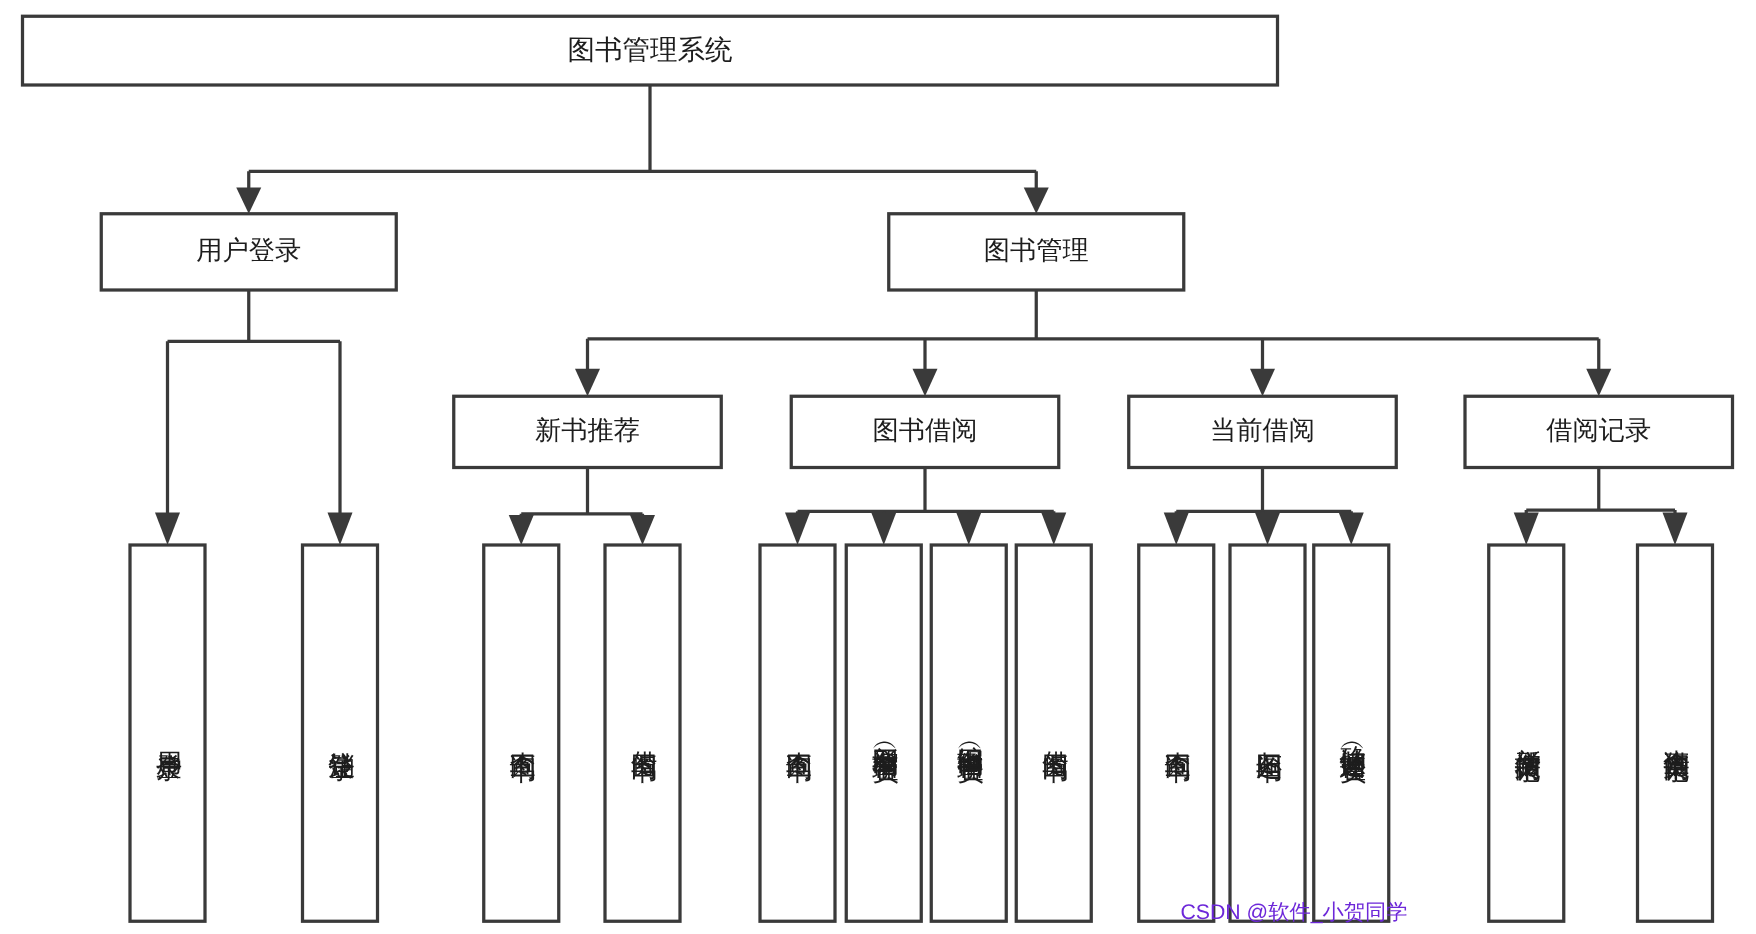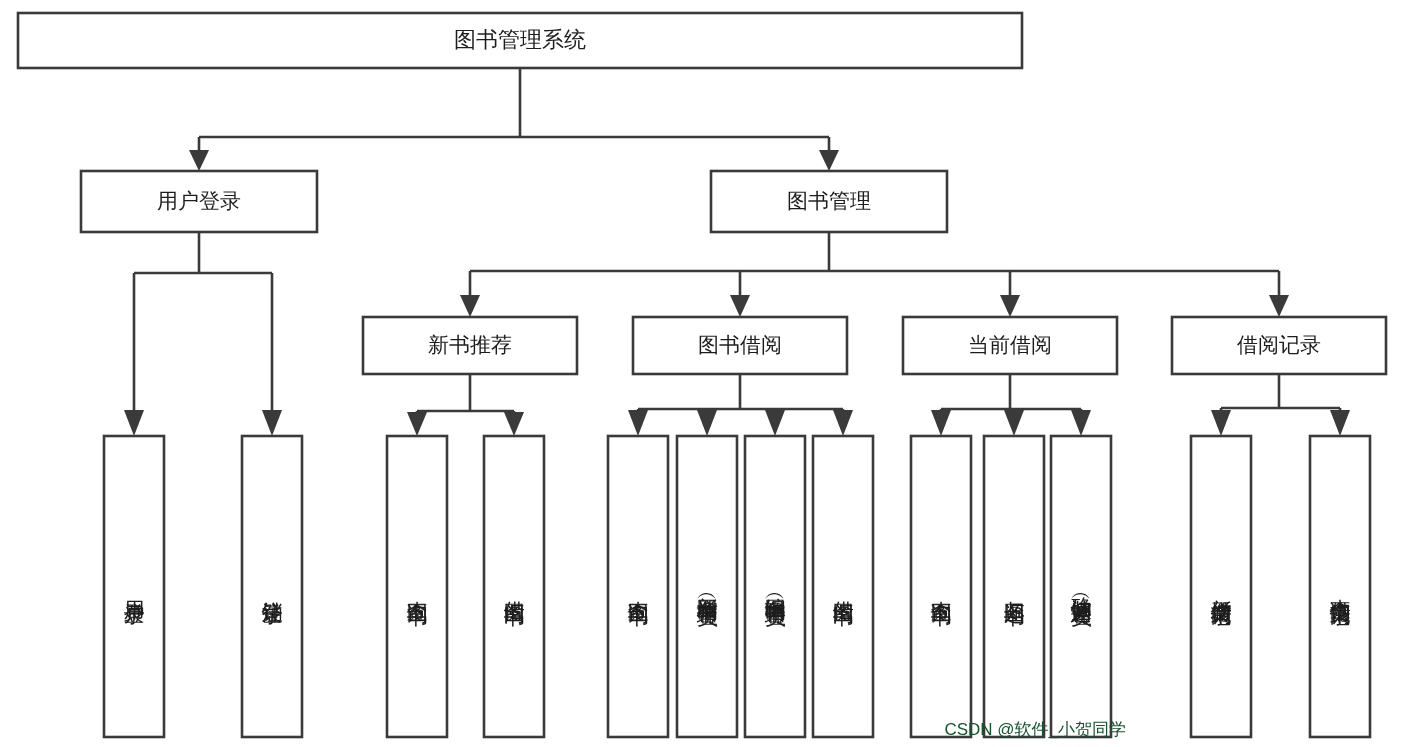--- a/index.html
+++ b/index.html
@@ -65,21 +65,21 @@
     letter-spacing: 1.5px;
     white-space: nowrap;
     pointer-events: none;
   }
   #watermark {
     position: absolute;
     right: 10px;
     bottom: 6px;
     font-family: "Liberation Sans", "DejaVu Sans", sans-serif;
     font-size: 17px;
-    color: #14532d;
+    color: #6d28d9;
     white-space: nowrap;
   }
 </style>
 </head>
 <body>
 
 <div id="diagram-root">
 
   <svg class="flow" viewBox="0 0 1405 747">
 

